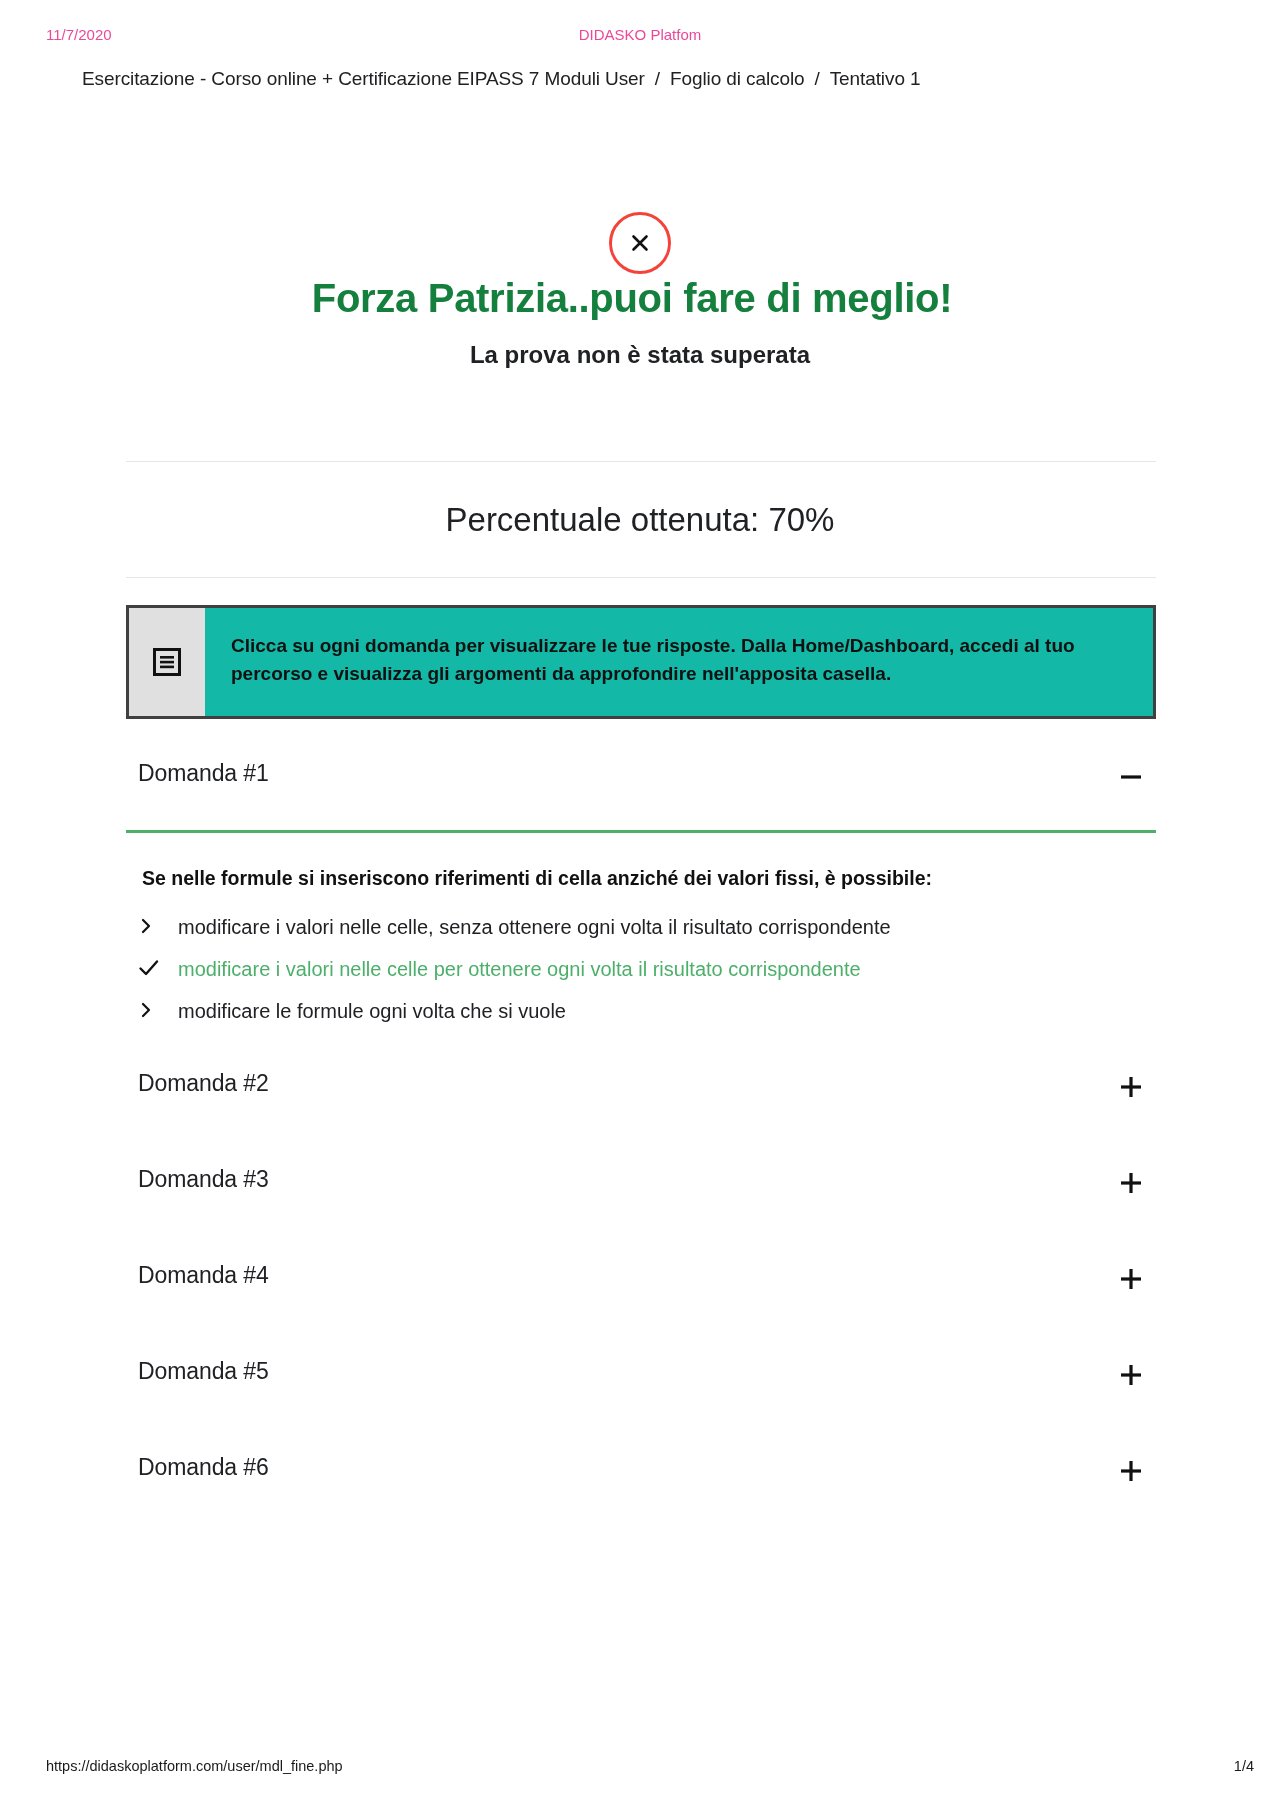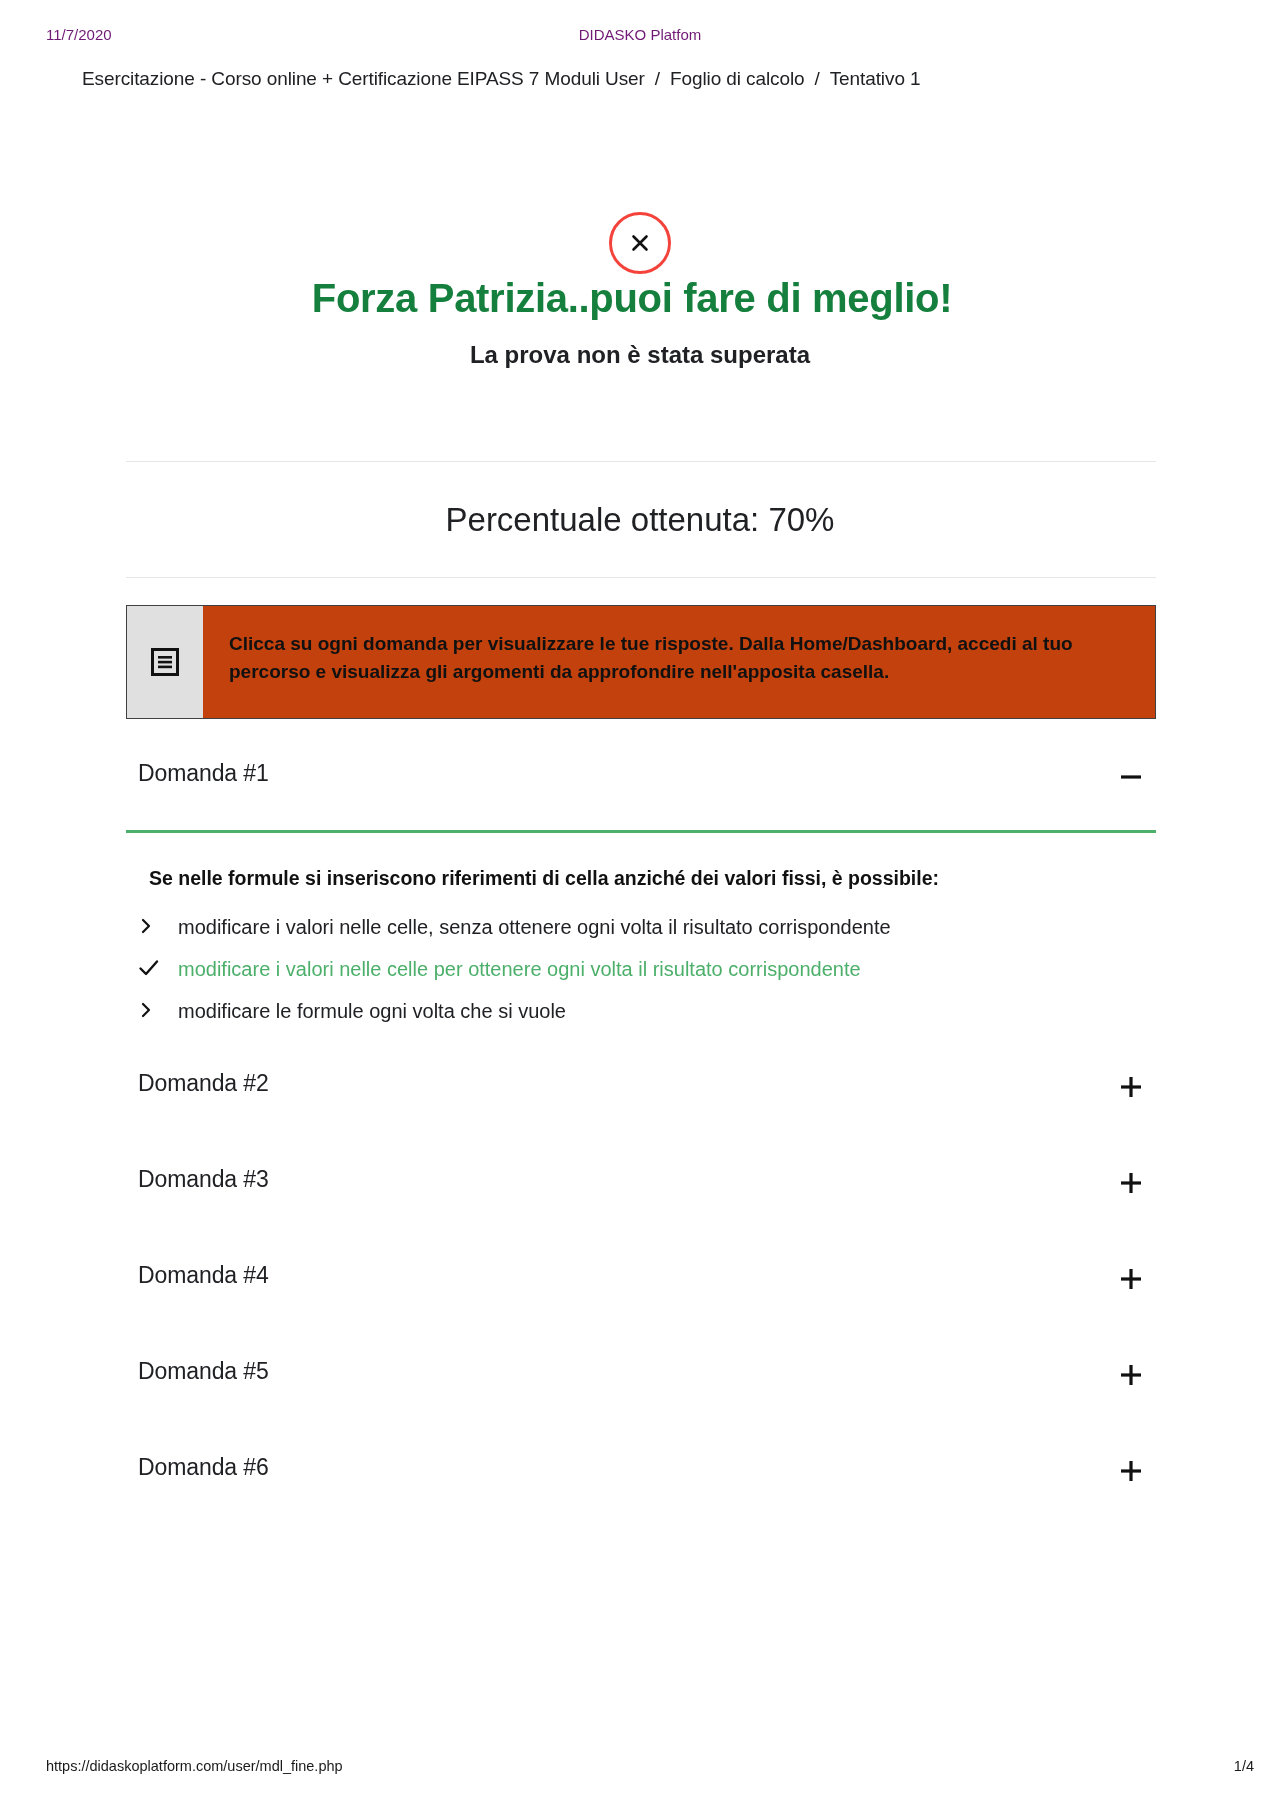--- a/index.html
+++ b/index.html
@@ -23,21 +23,21 @@
   }
 
   
   .print-header {
     position: absolute;
     top: 26px;
     left: 0;
     width: 1280px;
     height: 20px;
     font-size: 15px;
-    color: #701a75;
+    color: #ec4899;
   }
   .print-header .ph-date {
     position: absolute;
     left: 46px;
     top: 0;
     white-space: nowrap;
   }
   .print-header .ph-title {
     position: absolute;
     left: 0;
@@ -127,25 +127,25 @@
     white-space: nowrap;
   }
 
   
   .notice {
     position: absolute;
     top: 605px;
     left: 126px;
     width: 1030px;
     min-height: 114px;
-    border: 1px solid #404040;
+    border: 3px solid #404040;
     box-sizing: border-box;
     display: flex;
     align-items: stretch;
-    background: #c2410c;
+    background: #14b8a6;
   }
   .notice-icon-cell {
     width: 76px;
     flex: 0 0 76px;
     background: #e0e0e0;
     display: flex;
     align-items: center;
     justify-content: center;
   }
   .notice-icon-cell svg { display: block; }
@@ -199,21 +199,21 @@
     margin-top: 4px;
   }
 
   .q-body {
     padding: 32px 10px 0 12px;
   }
   .q-prompt {
     font-size: 19.5px;
     font-weight: bold;
     color: #111111;
-    margin: 0 0 22px 11px;
+    margin: 0 0 22px 4px;
     line-height: 1.4;
   }
   .answers { margin: 0; padding: 0; list-style: none; }
   .answer {
     display: flex;
     align-items: flex-start;
     margin: 0 0 16px 0;
     font-size: 20px;
     line-height: 1.3;
     color: #202124;

